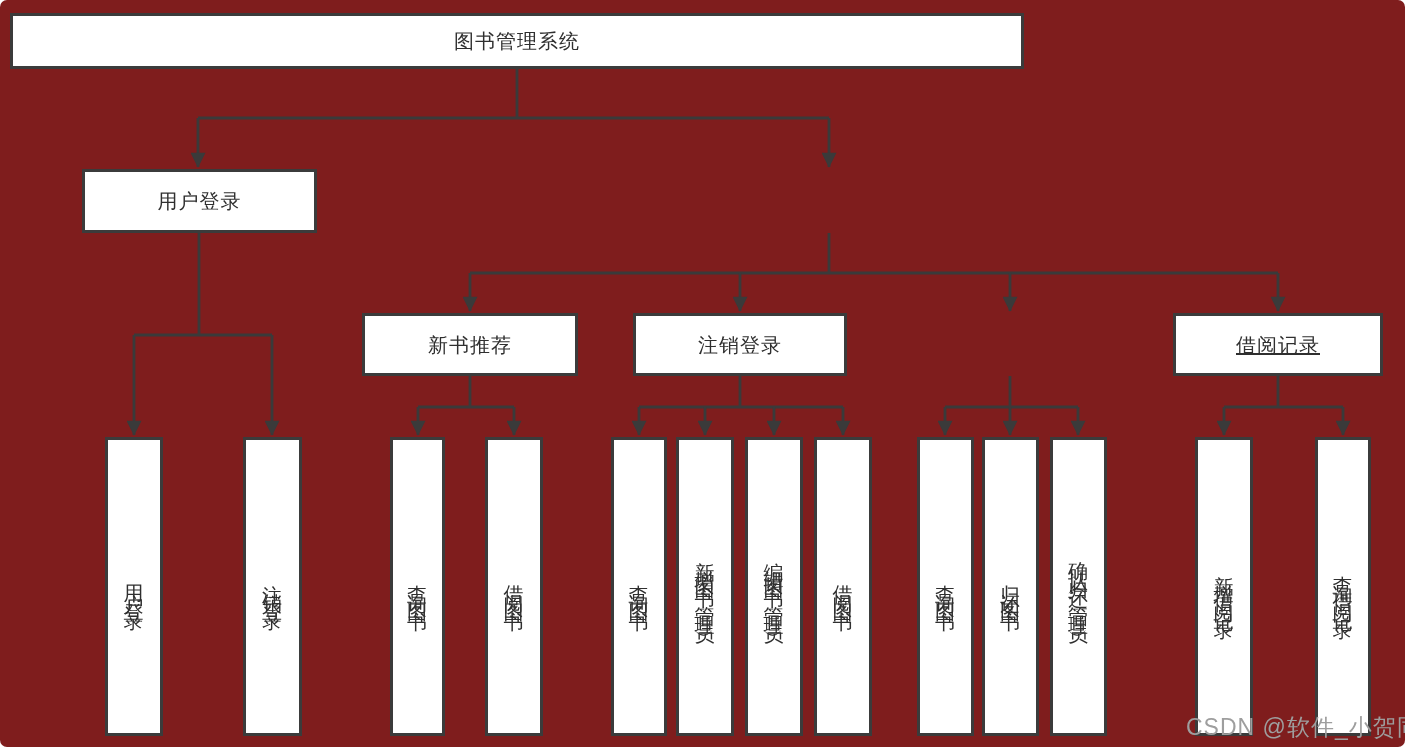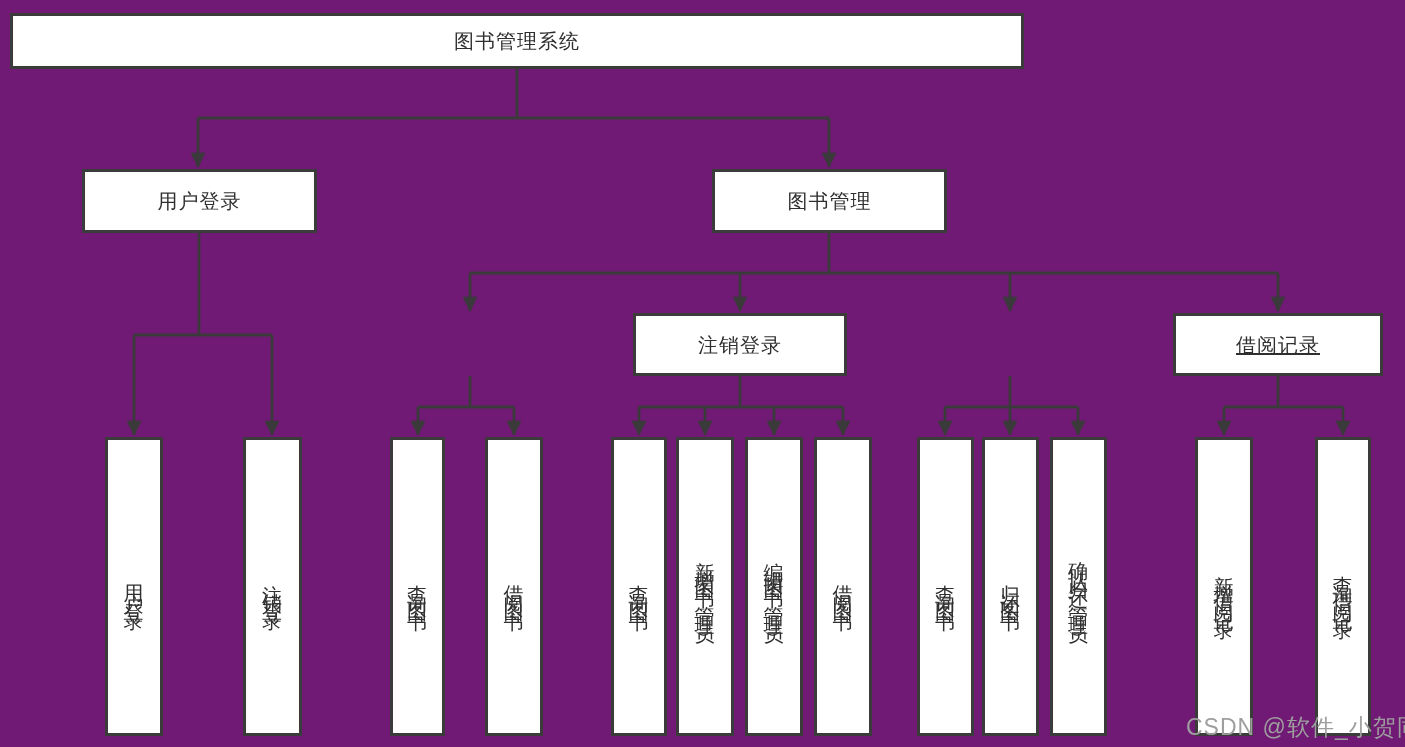--- a/index.html
+++ b/index.html
@@ -1,22 +1,23 @@
 <!DOCTYPE html>
 <html><head>
 <meta charset="utf-8">
 <style>
   html, body { margin: 0; padding: 0; background: #ffffff; }
   #stage {
     position: relative;
     width: 1405px;
     height: 747px;
-    background: #701a75;
+    background: #7f1d1d;
     font-family: "Liberation Sans", sans-serif;
     overflow: hidden;
+    border-radius: 7px;
   }
   #wires {
     position: absolute;
     left: 0; top: 0;
     z-index: 0;
   }
   .box {
     position: absolute;
     box-sizing: border-box;
     background: #ffffff;
@@ -97,22 +98,22 @@
       <path d="M1278 376 V407"></path>
       <path d="M1224 407 H1343"></path>
       <path d="M1224 407 V435" marker-end="url(#arw)"></path>
       <path d="M1343 407 V435" marker-end="url(#arw)"></path>
     </g>
   </svg>
 
   <div class="box hbox" style="left:10px; top:13px; width:1014px; height:56px;">图书管理系统</div>
 
   <div class="box hbox" style="left:82px; top:169px; width:235px; height:64px;">用户登录</div>
-  <div class="box hbox" style="left:712px; top:169px; width:235px; height:64px;">图书管理</div>
 
+  <div class="box hbox" style="left:362px; top:313px; width:216px; height:63px;">新书推荐</div>
   <div class="box hbox" style="left:633px; top:313px; width:214px; height:63px;">注销登录</div>
   <div class="box hbox" style="left:1173px; top:313px; width:210px; height:63px;text-decoration:underline;">借阅记录</div>
 
   <div class="box vbox" style="left:105px; top:437px; width:58px; height:299px;">用户登录</div>
   <div class="box vbox" style="left:243px; top:437px; width:59px; height:299px;">注销登录</div>
 
   <div class="box vbox" style="left:390px; top:437px; width:55px; height:299px;">查询图书</div>
   <div class="box vbox" style="left:485px; top:437px; width:58px; height:299px;">借阅图书</div>
 
   <div class="box vbox" style="left:611px; top:437px; width:56px; height:299px;">查询图书</div>

